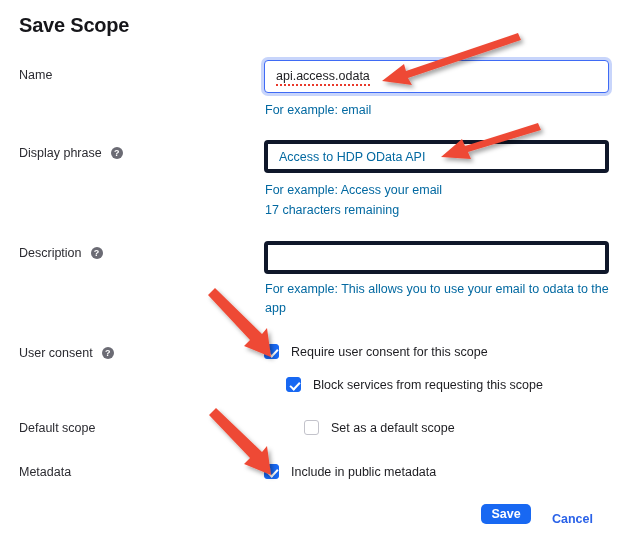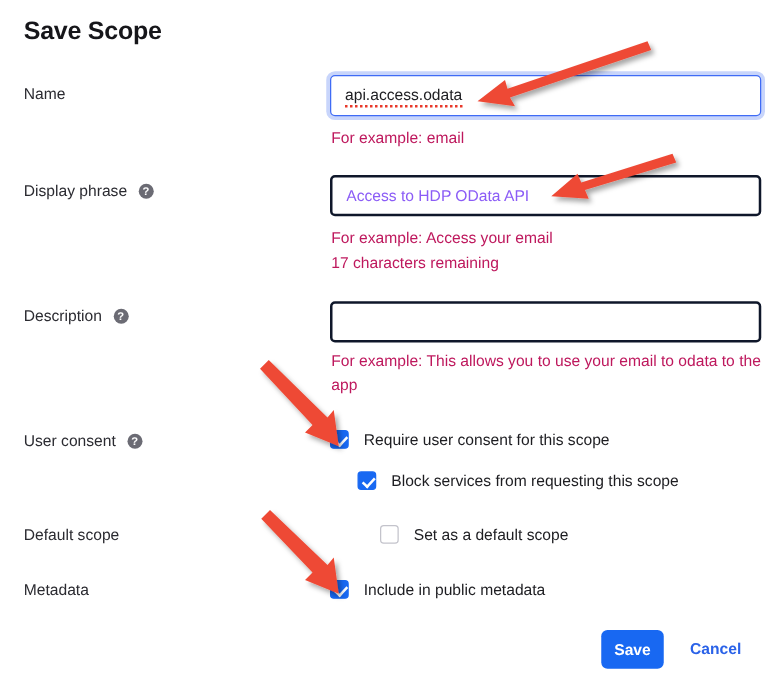--- a/index.html
+++ b/index.html
@@ -61,25 +61,25 @@
     top: 0px;
   }
 
   
   .field {
     position: absolute;
     left: 264px;
     width: 345px;
     box-sizing: border-box;
     height: 33px;
-    border: 2px solid #0f172a;
+    border: 4px solid #0f172a;
     border-radius: 4px;
     background: #ffffff;
     font-size: 12.5px;
-    color: #8b5cf6;
+    color: #0369a1;
     padding: 0 11px;
     font-family: "Liberation Sans", sans-serif;
     outline: none;
   }
   .field::placeholder { color: #9b9ba3; }
 
   .field.focused {
     border: 1px solid #3f6bf5;
     box-shadow: 0 0 0 3px #c8d5fb;
   }
@@ -94,21 +94,21 @@
   }
   .spellcheck-text .squiggle {
     border-bottom: 2px dotted #e8392b;
     padding-bottom: 1px;
   }
 
   .hint {
     position: absolute;
     left: 265px;
     font-size: 12.5px;
-    color: #be185d;
+    color: #0369a1;
     line-height: 19px;
     width: 350px;
   }
 
   
   .cb-row {
     position: absolute;
     display: flex;
     align-items: center;
     gap: 12px;
@@ -143,21 +143,21 @@
     color: #1d1d21;
     white-space: nowrap;
   }
 
   
   .btn-save {
     position: absolute;
     left: 481px;
     top: 504px;
     width: 50px;
-    height: 31px;
+    height: 20px;
     background: #1868f2;
     color: #ffffff;
     border: none;
     border-radius: 5px;
     font-size: 12.5px;
     font-weight: 700;
     font-family: "Liberation Sans", sans-serif;
     cursor: pointer;
     padding: 0;
   }

